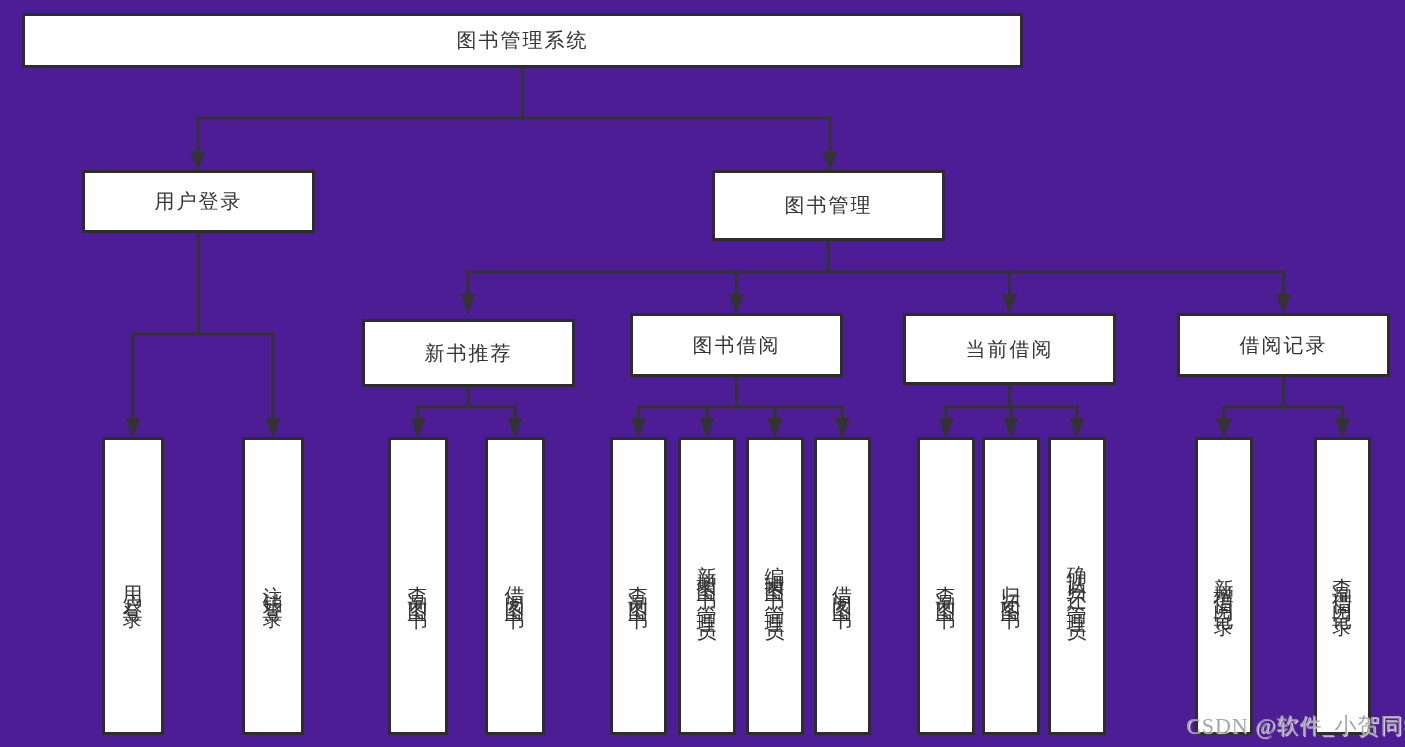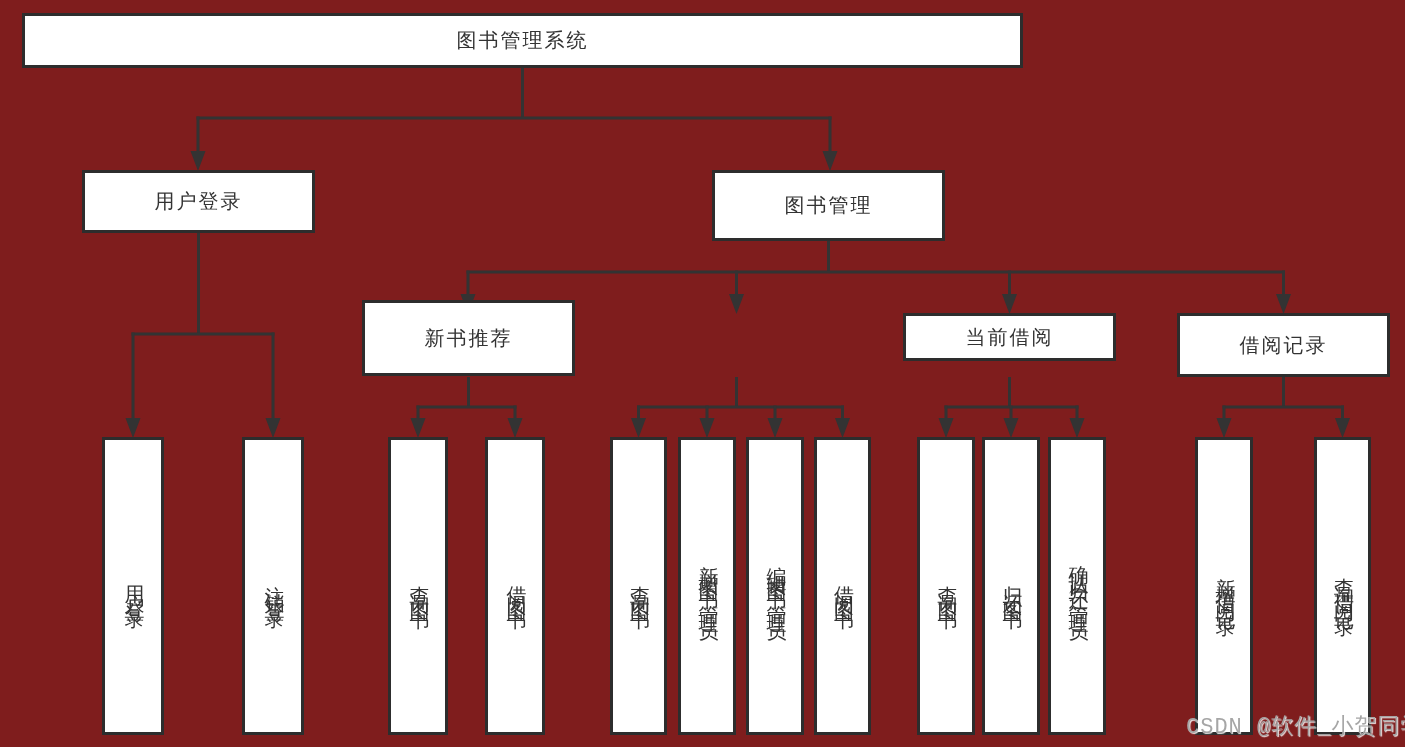--- a/index.html
+++ b/index.html
@@ -1,18 +1,18 @@
 <!DOCTYPE html>
 <html><head>
 <meta charset="utf-8">
 <style>
   html,body{margin:0;padding:0;background:#ffffff;}
   .canvas{
-    position:relative;width:1405px;height:747px;background:#7f1d1d;overflow:hidden;
-    font-family:Liberation Mono, monospace;color:#333333;
+    position:relative;width:1405px;height:747px;background:#4c1d95;overflow:hidden;
+    font-family:Liberation Serif, serif;color:#333333;
   }
   svg.connectors{position:absolute;left:0;top:0;width:1405px;height:747px;z-index:1;}
   .box{
     position:absolute;background:#ffffff;border:3px solid #2d2d2d;box-sizing:border-box;
     display:flex;align-items:center;justify-content:center;z-index:2;
   }
   .hbox{font-size:20px;letter-spacing:2px;white-space:nowrap;}
   .vbox span{
     writing-mode:vertical-rl;font-size:20px;letter-spacing:8px;line-height:1.1;
     white-space:nowrap;
@@ -91,22 +91,23 @@
       <polygon points="1216.5,418 1231.5,418 1224,438"></polygon>
       <polygon points="1335,418 1350,418 1342.5,438"></polygon>
     </g>
   </svg>
 
   <div class="box hbox" style="left:22px;top:13px;width:1001px;height:55px">图书管理系统</div>
 
   <div class="box hbox" style="left:82px;top:170px;width:233px;height:63px">用户登录</div>
   <div class="box hbox" style="left:712px;top:170px;width:233px;height:71px">图书管理</div>
 
-  <div class="box hbox" style="left:362px;top:300px;width:213px;height:76px">新书推荐</div>
-  <div class="box hbox" style="left:903px;top:313px;width:213px;height:48px">当前借阅</div>
+  <div class="box hbox" style="left:362px;top:319px;width:213px;height:68px">新书推荐</div>
+  <div class="box hbox" style="left:630px;top:313px;width:213px;height:64px">图书借阅</div>
+  <div class="box hbox" style="left:903px;top:313px;width:213px;height:72px">当前借阅</div>
   <div class="box hbox" style="left:1177px;top:313px;width:213px;height:64px">借阅记录</div>
 
   <div class="box vbox" style="left:102px;top:437px;width:62px;height:298px">
     <span>用户登录</span>
   </div>
   <div class="box vbox" style="left:242px;top:437px;width:62px;height:298px">
     <span>注销登录</span>
   </div>
 
   <div class="box vbox" style="left:388px;top:437px;width:60px;height:298px">

